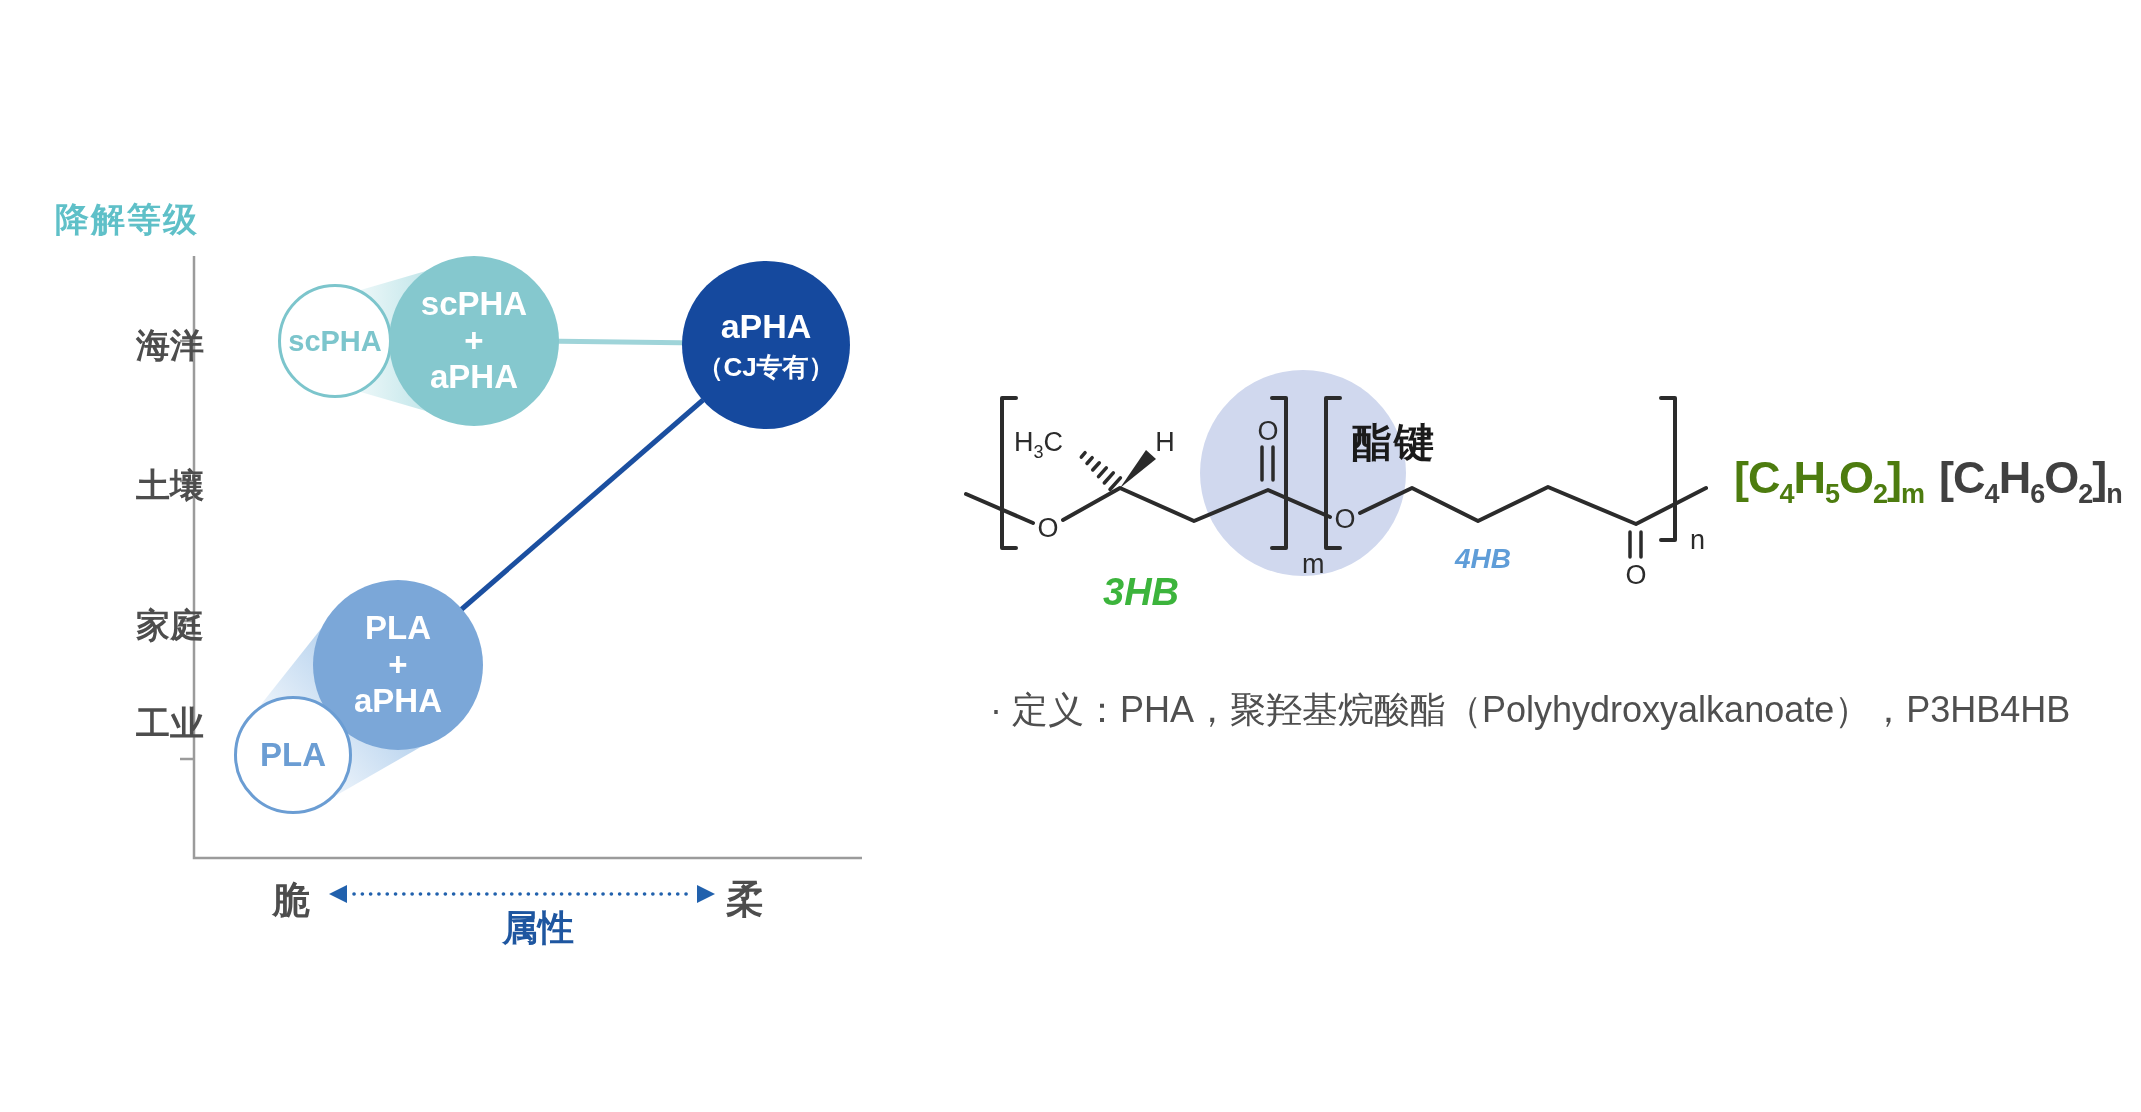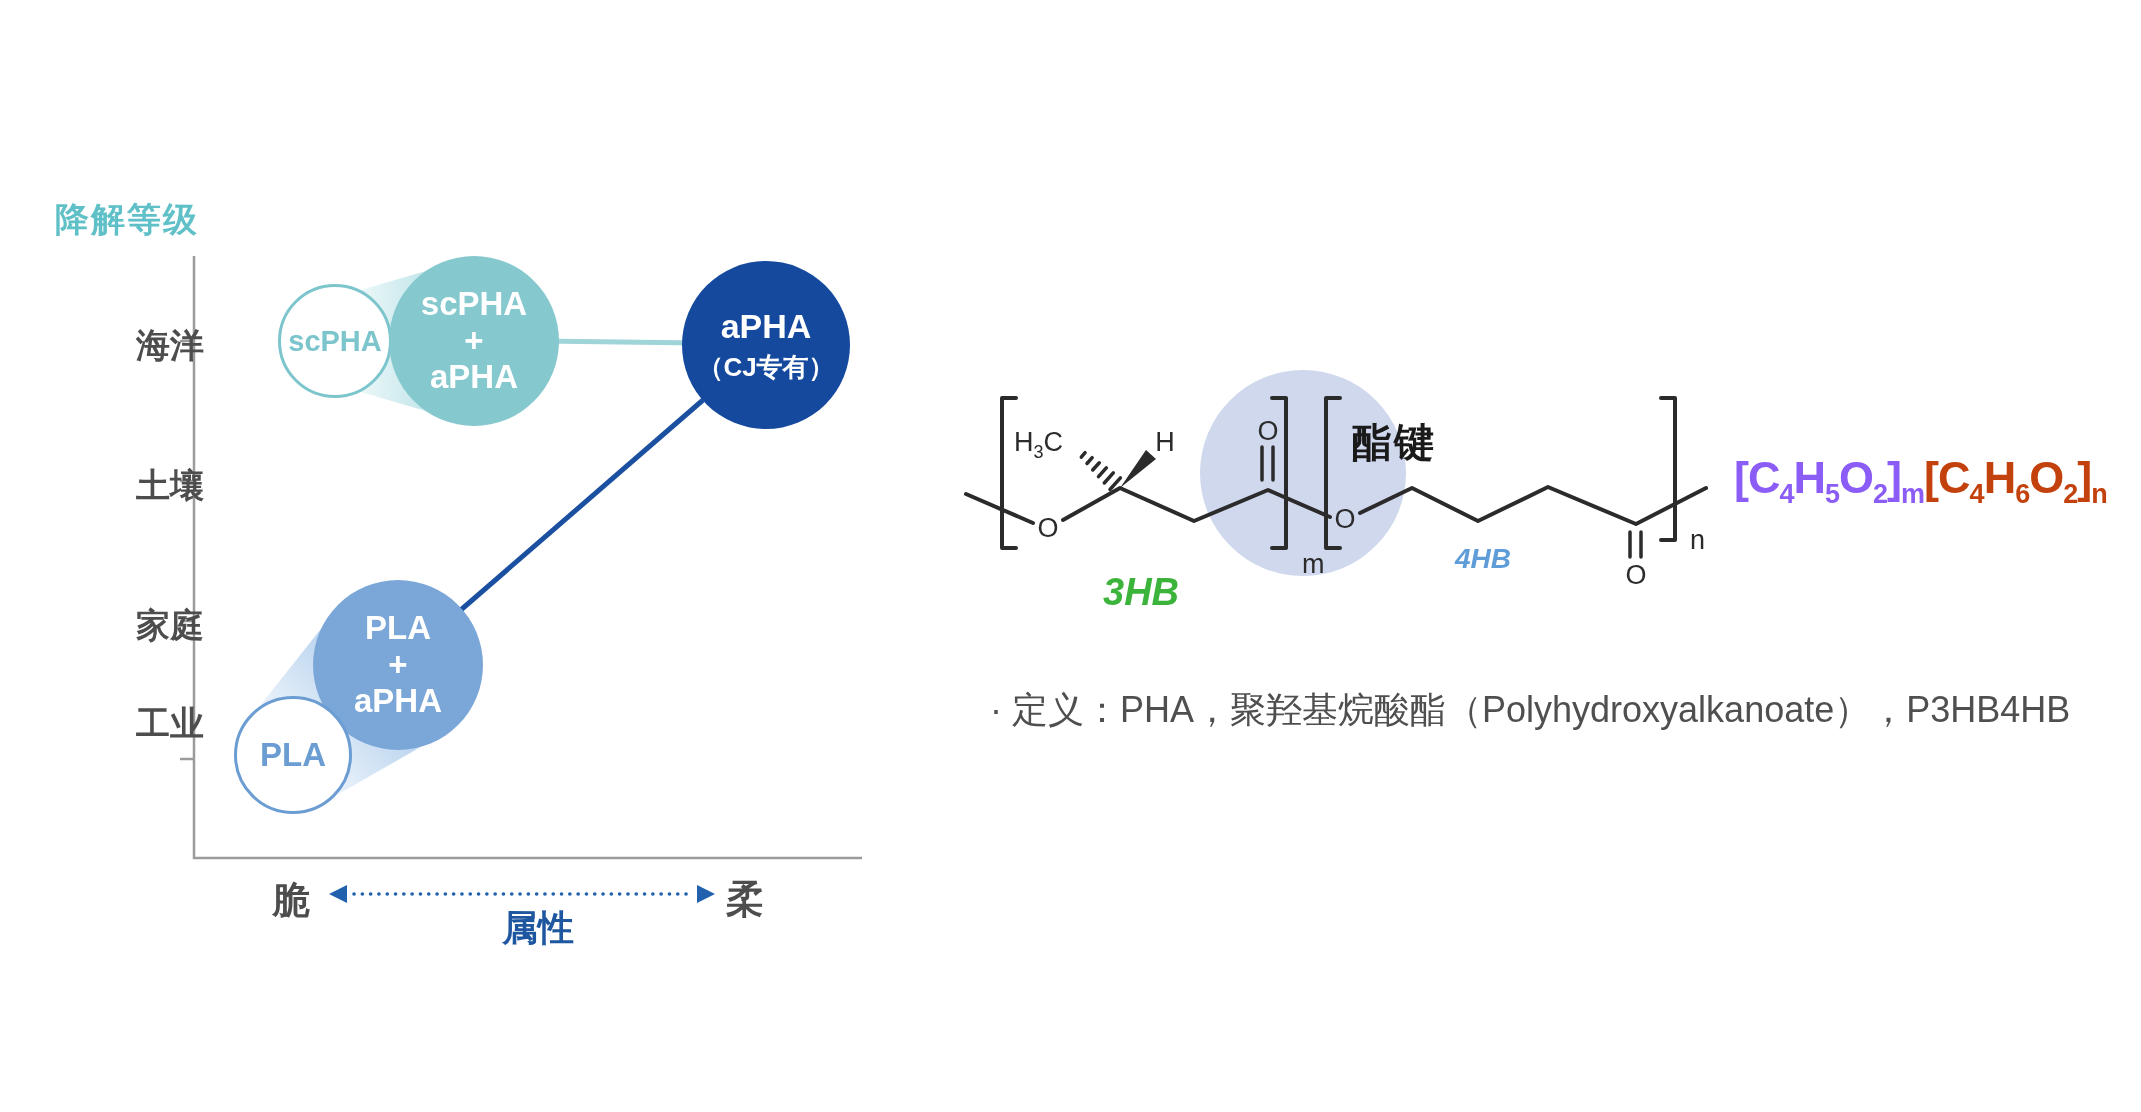--- a/index.html
+++ b/index.html
@@ -17,22 +17,22 @@
   #circle-scpha{left:278px;top:284px;width:114px;height:114px;background:#fff;border:3px solid #7cc5cc;color:#7cc5cc;font-size:29px;box-sizing:border-box;}
   #circle-scpha-apha{left:389px;top:256px;width:170px;height:170px;background:#85c8ce;color:#fff;font-size:33px;}
   #circle-apha{left:682px;top:261px;width:168px;height:168px;background:#15499e;color:#fff;font-size:34px;}
   #circle-apha .l2{font-size:26px;margin-top:8px;}
   #circle-pla-apha{left:313px;top:580px;width:170px;height:170px;background:#7ba7d8;color:#fff;font-size:33px;}
   #circle-pla{left:234px;top:696px;width:118px;height:118px;background:#fff;border:3px solid #6b9dd3;color:#6b9dd3;font-size:33px;box-sizing:border-box;}
   #ester-label{left:1352px;top:415px;font-size:40px;font-weight:bold;color:#1a1a1a;letter-spacing:2px;}
   #hb3-label{left:1086px;top:571px;font-size:38px;font-weight:800;font-style:italic;color:#3cb43c;margin-left:17px;}
   #hb4-label{left:1455px;top:543px;font-size:28px;font-weight:800;font-style:italic;color:#5f9dd8;}
   #formula{left:1734px;top:452px;font-size:45px;font-weight:800;letter-spacing:-1px;white-space:nowrap;}
-  #formula .fg{color:#8b5cf6;}
-  #formula .fb{color:#c2410c;}
+  #formula .fg{color:#4d7c0f;}
+  #formula .fb{color:#404040;margin-left:15px;}
   #formula sub{font-size:27px;font-weight:800;line-height:0;vertical-align:-10px;}
   .note{left:990px;font-size:36px;color:#4f4f4f;white-space:nowrap;}
   #note-1{top:686px;}
   #note-2{top:746px;}
   svg text{font-family:"Liberation Sans","DejaVu Sans",sans-serif;}
   .atom{font-size:27px;font-weight:500;fill:#2b2b2b;}
   .subscript{font-size:27px;font-weight:500;fill:#2b2b2b;}
 </style>
 </head>
 <body>

